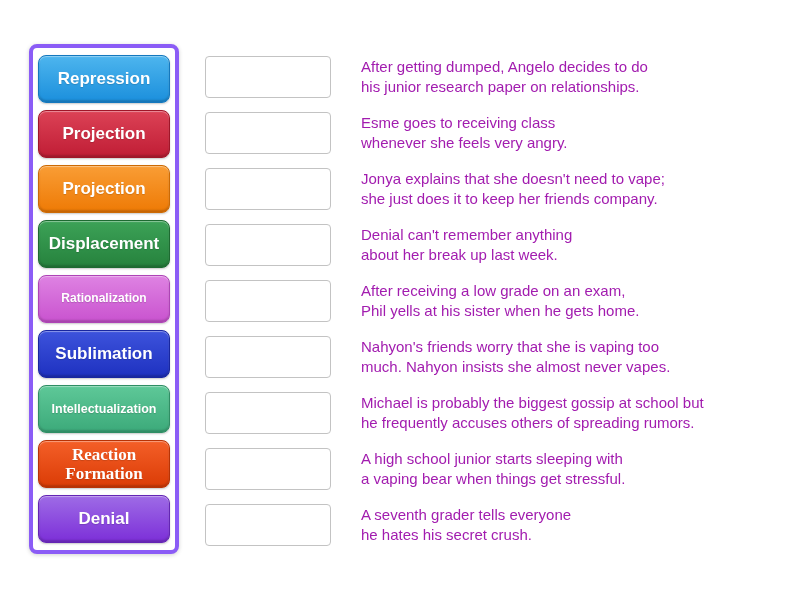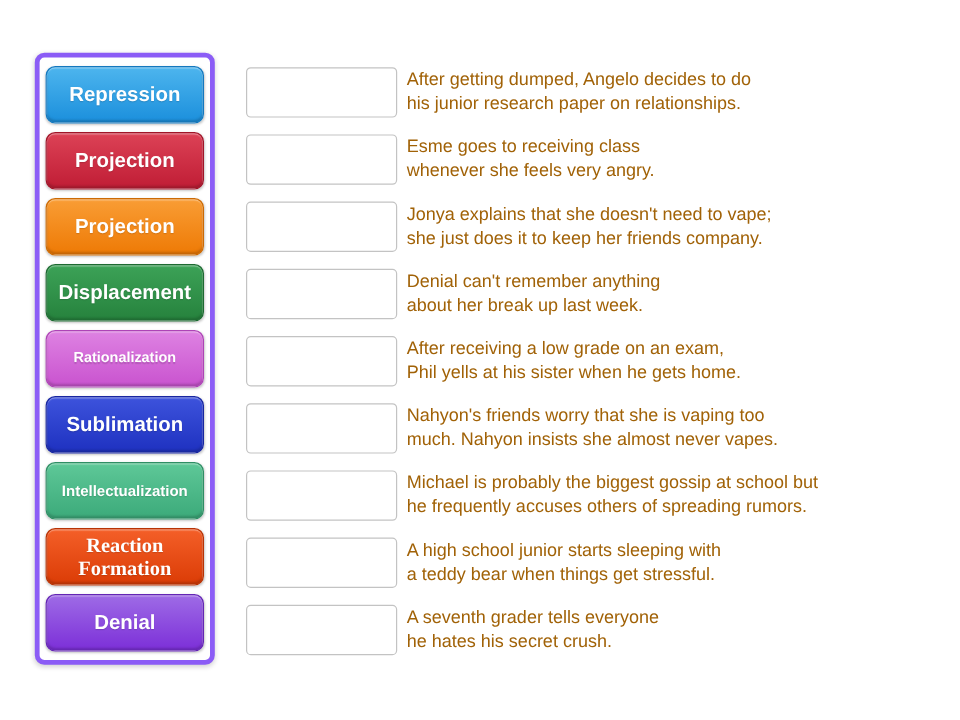--- a/index.html
+++ b/index.html
@@ -73,24 +73,24 @@
   .slot {
     flex: none;
     width: 126px;
     height: 42px;
     box-sizing: border-box;
     background: #ffffff;
     border: 1px solid #c3c3c3;
     border-radius: 4px;
   }
   .clue {
-    margin-left: 8px;
+    margin-left: 30px;
     font-size: 15px;
     line-height: 20px;
-    color: #a16207;
+    color: #a21caf;
     white-space: pre-line;
   }
 </style>
 </head>
 <body>
 
 <div class="stage">
 
   <div class="answers-panel">
     <div class="tile" style="background: linear-gradient(rgb(77, 181, 238), rgb(27, 143, 220)); border-color: rgb(20, 120, 190);">Repression</div>
@@ -136,21 +136,21 @@
 much. Nahyon insists she almost never vapes.</div>
     </div>
     <div class="row">
       <div class="slot"></div>
       <div class="clue">Michael is probably the biggest gossip at school but
 he frequently accuses others of spreading rumors.</div>
     </div>
     <div class="row">
       <div class="slot"></div>
       <div class="clue">A high school junior starts sleeping with
-a teddy bear when things get stressful.</div>
+a vaping bear when things get stressful.</div>
     </div>
     <div class="row">
       <div class="slot"></div>
       <div class="clue">A seventh grader tells everyone
 he hates his secret crush.</div>
     </div>
   </div>
 
 </div>
 

